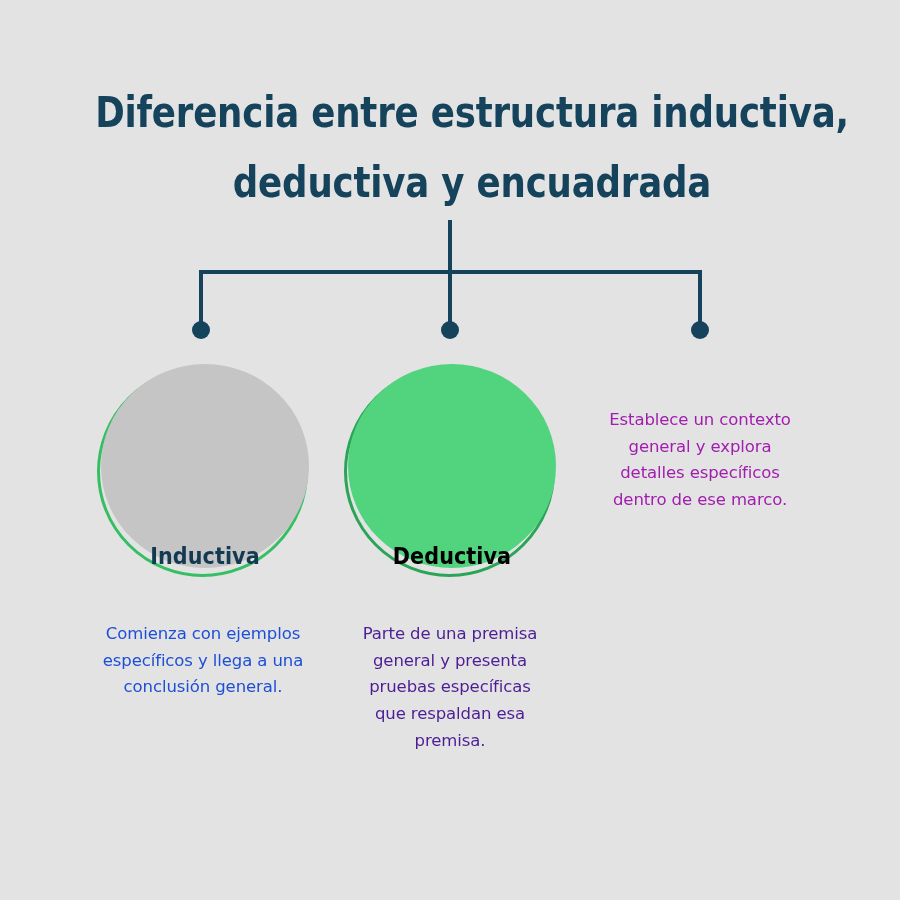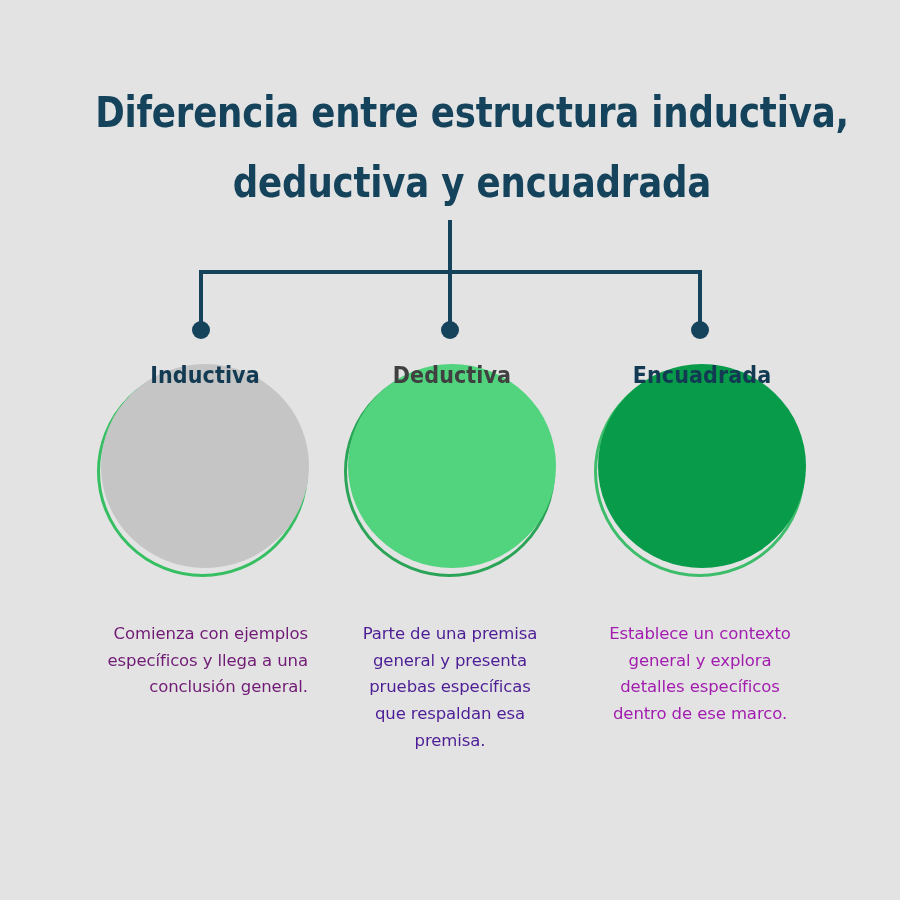--- a/index.html
+++ b/index.html
@@ -83,21 +83,21 @@
     box-sizing: content-box;
   }
   .circle-fill {
     position: absolute;
     left: 5px;
     top: 0px;
     width: 208px;
     height: 204px;
     border-radius: 50%;
     display: flex;
-    align-items: flex-start;
+    align-items: flex-end;
     justify-content: center;
   }
   .circle-label {
     color: #123a52;
     font-family: "DejaVu Sans Condensed", "Liberation Sans Narrow", "Liberation Sans", sans-serif;
     font-size: 23px;
     font-weight: bold;
     letter-spacing: 0.1px;
     line-height: 1;
     user-select: none;
@@ -141,36 +141,30 @@
     </g>
   </svg>
 
   <div class="node-column" id="column-0">
     <div class="circle-wrap">
       <div class="circle-ring" style="border-color:#36bf62"></div>
       <div class="circle-fill" style="background:#c5c5c5">
         <span class="circle-label" style="color: rgb(18, 58, 82);">Inductiva</span>
       </div>
     </div>
-    <div class="caption" style="color: #701a75; text-align: right;">Comienza con ejemplos específicos y llega a una conclusión general.</div>
+    <div class="caption" style="color: #1d4ed8;">Comienza con ejemplos específicos y llega a una conclusión general.</div>
   </div>
 
   <div class="node-column" id="column-1">
     <div class="circle-wrap">
       <div class="circle-ring" style="border-color:#2aa457"></div>
       <div class="circle-fill" style="background:#52d47f">
-        <span class="circle-label" style="color: #404040;">Deductiva</span>
+        <span class="circle-label" style="color: #000000;">Deductiva</span>
       </div>
     </div>
     <div class="caption" style="color: #4c1d95;">Parte de una premisa general y presenta pruebas específicas que respaldan esa premisa.</div>
   </div>
 
   <div class="node-column" id="column-2">
-    <div class="circle-wrap">
-      <div class="circle-ring" style="border-color:#3cbd6a"></div>
-      <div class="circle-fill" style="background:#089b4a">
-        <span class="circle-label" style="color: rgb(18, 58, 82);">Encuadrada</span>
-      </div>
-    </div>
     <div class="caption" style="color: #a21caf;">Establece un contexto general y explora detalles específicos dentro de ese marco.</div>
   </div>
 
 </div>
 
 </body></html>

